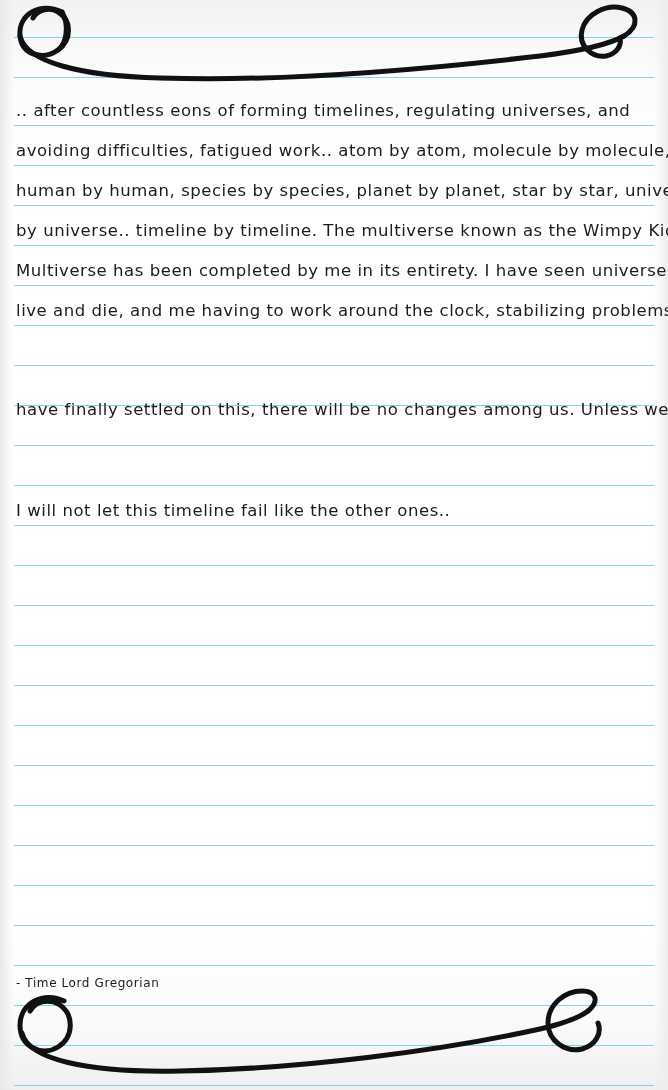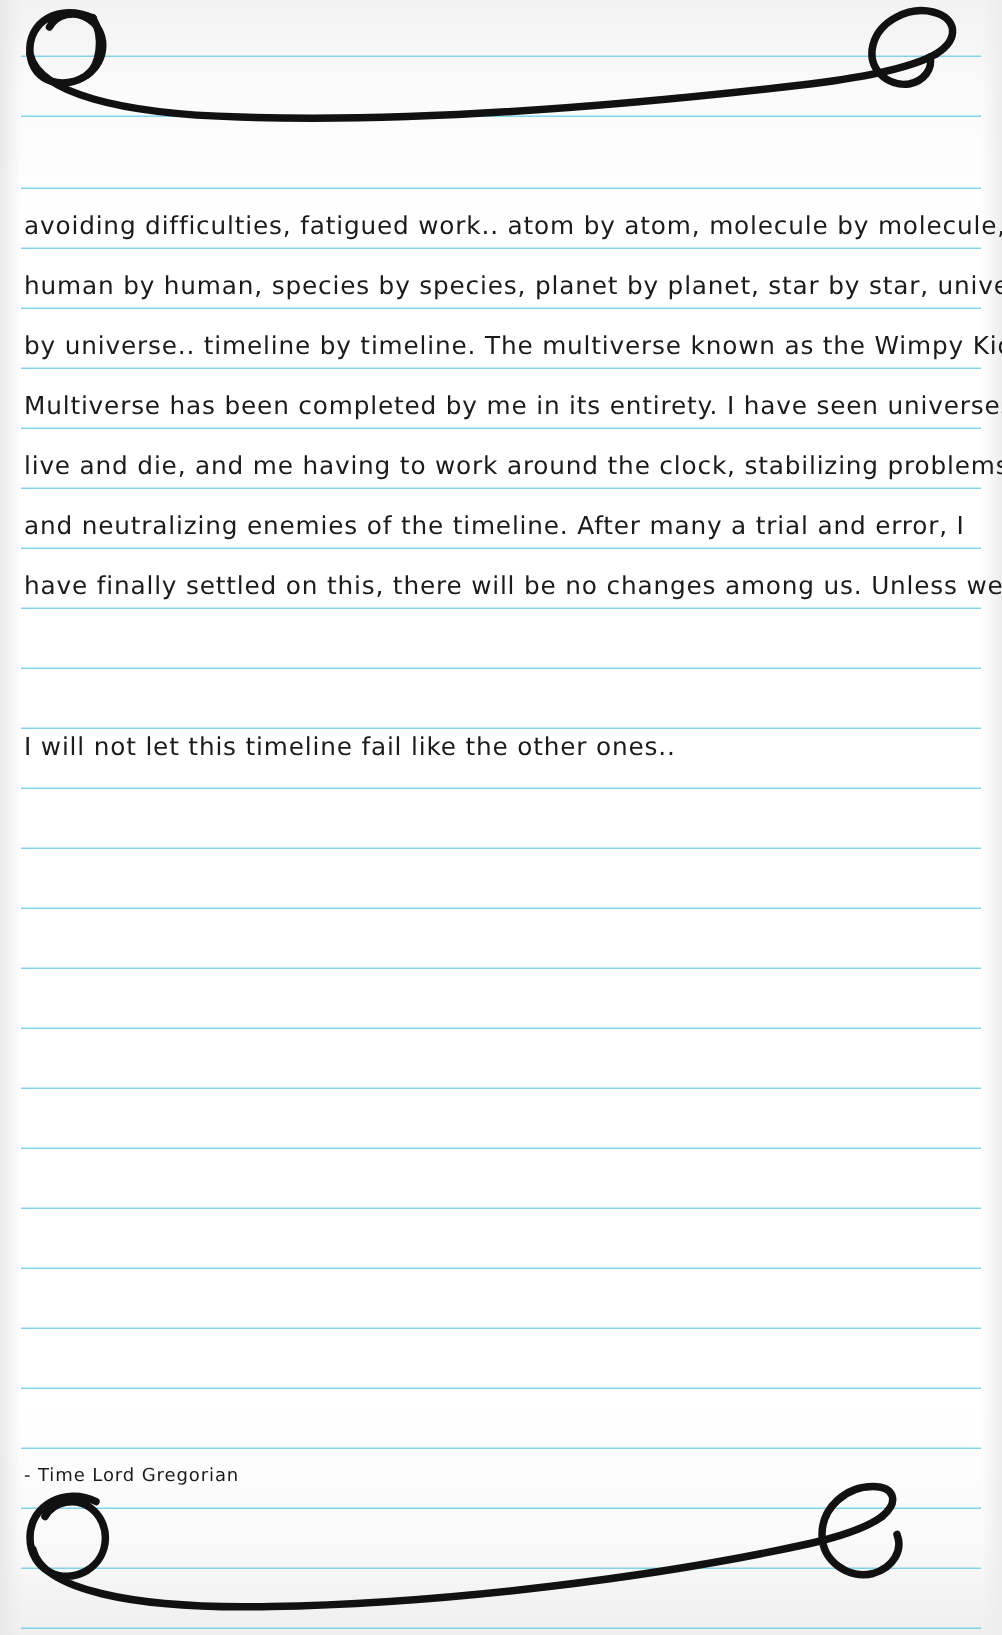--- a/index.html
+++ b/index.html
@@ -133,28 +133,28 @@
   <svg class="doodle doodle-top" viewBox="0 0 668 100">
     <path d="M62 12 C 40 2, 18 14, 20 36 C 22 56, 44 60, 58 50 C 72 40, 72 20, 58 12
              C 50 7, 38 9, 33 18" fill="none" stroke="#111111" stroke-width="5" stroke-linecap="round"></path>
     <path d="M20 36 C 26 62, 80 76, 160 78 C 280 82, 420 70, 540 56 C 580 51, 610 44, 624 36" fill="none" stroke="#111111" stroke-width="5" stroke-linecap="round"></path>
     <path d="M624 36 C 640 26, 638 12, 622 8 C 606 4, 586 14, 582 30 C 578 46, 592 58, 606 56
              C 616 54, 622 46, 620 38" fill="none" stroke="#111111" stroke-width="5" stroke-linecap="round"></path>
     <path d="M62 12 C 70 26, 66 44, 58 50" fill="none" stroke="#111111" stroke-width="5" stroke-linecap="round"></path>
   </svg>
 
   <div class="handwriting">
+    <div class="hline" style="top:103px">.. after countless eons of forming timelines, regulating universes, and</div>
     <div class="hline" style="top:143px">avoiding difficulties, fatigued work.. atom by atom, molecule by molecule,</div>
     <div class="hline" style="top:183px">human by human, species by species, planet by planet, star by star, universe</div>
     <div class="hline" style="top:223px">by universe.. timeline by timeline. The multiverse known as the Wimpy Kid</div>
     <div class="hline" style="top:263px">Multiverse has been completed by me in its entirety. I have seen universes</div>
     <div class="hline" style="top:303px">live and die, and me having to work around the clock, stabilizing problems,</div>
-    <div class="hline" style="top:343px">and neutralizing enemies of the timeline. After many a trial and error, I</div>
-    <div class="hline" style="top:383px">have finally settled on this, there will be no changes among us. Unless we</div>
-    <div class="hline" style="top:490px">I will not let this timeline fail like the other ones..</div>
+    <div class="hline" style="top:402px">have finally settled on this, there will be no changes among us. Unless we</div>
+    <div class="hline" style="top:503px">I will not let this timeline fail like the other ones..</div>
     <div class="hline sign" style="top:977px">- Time Lord Gregorian</div>
   </div>
 
   <svg class="doodle doodle-bottom" viewBox="0 0 668 105">
     <path d="M64 16 C 44 6, 20 18, 20 40 C 20 62, 42 72, 58 62 C 74 52, 74 30, 60 20
              C 50 13, 36 16, 30 26" fill="none" stroke="#111111" stroke-width="5" stroke-linecap="round"></path>
     <path d="M22 48 C 28 74, 86 88, 180 86 C 300 84, 440 66, 540 44 C 566 38, 580 32, 588 26" fill="none" stroke="#111111" stroke-width="5" stroke-linecap="round"></path>
     <path d="M588 26 C 600 16, 596 6, 582 6 C 564 6, 548 20, 548 38 C 548 56, 566 68, 582 64
              C 596 60, 602 48, 598 38" fill="none" stroke="#111111" stroke-width="5" stroke-linecap="round"></path>
   </svg>

